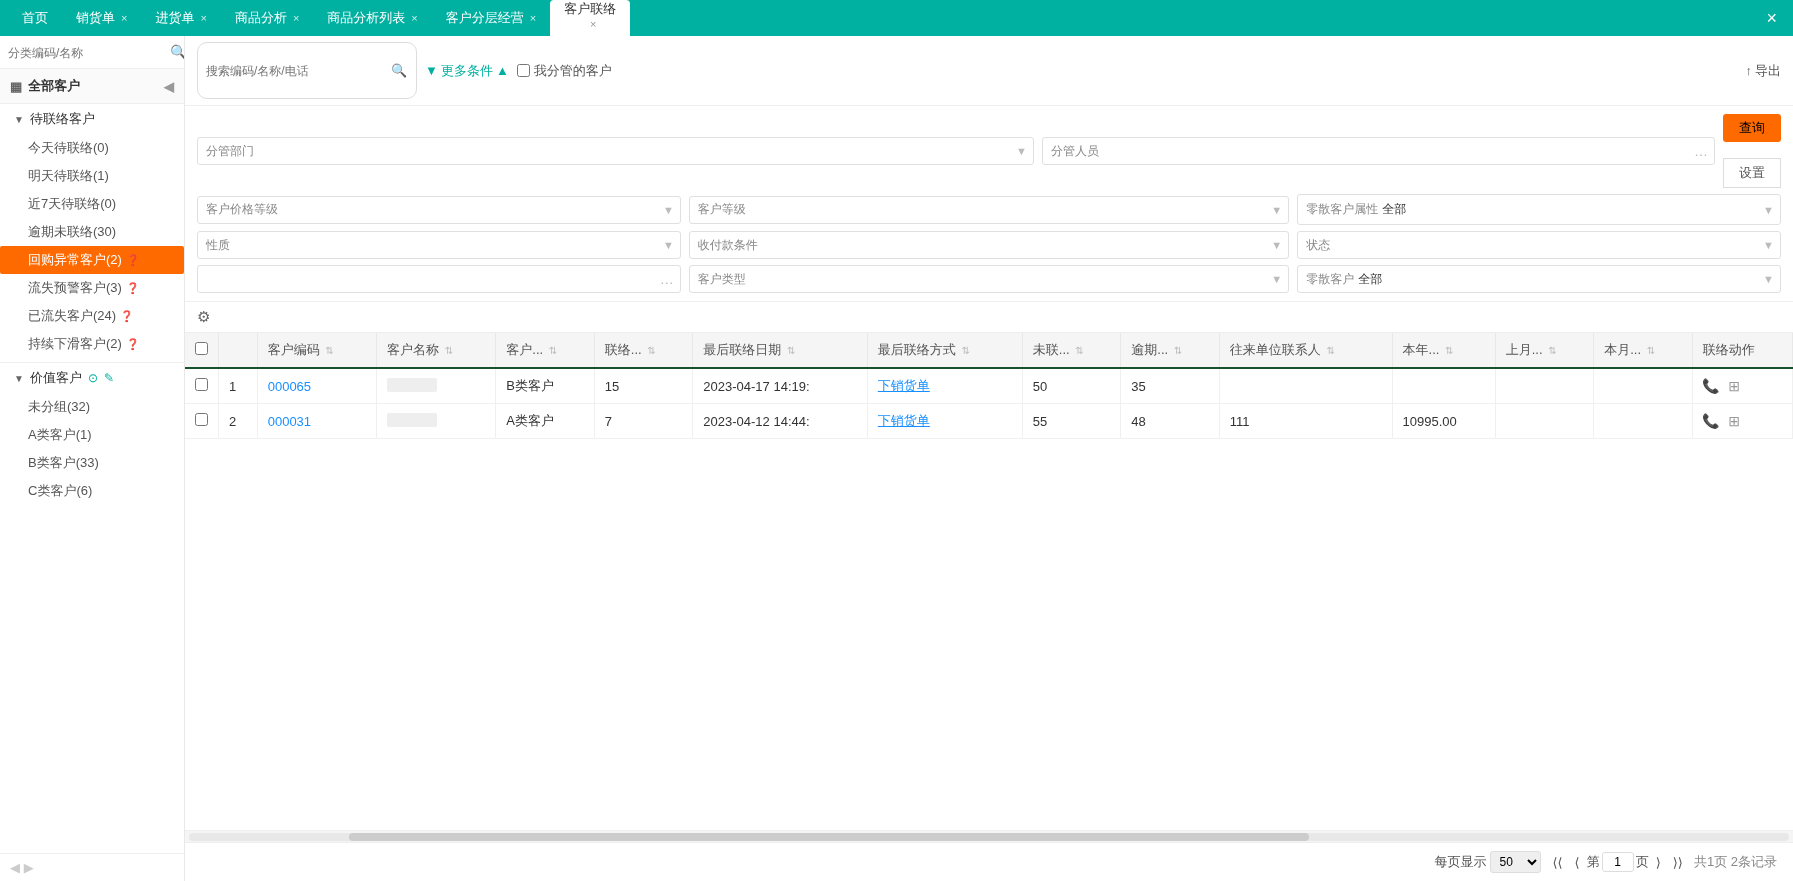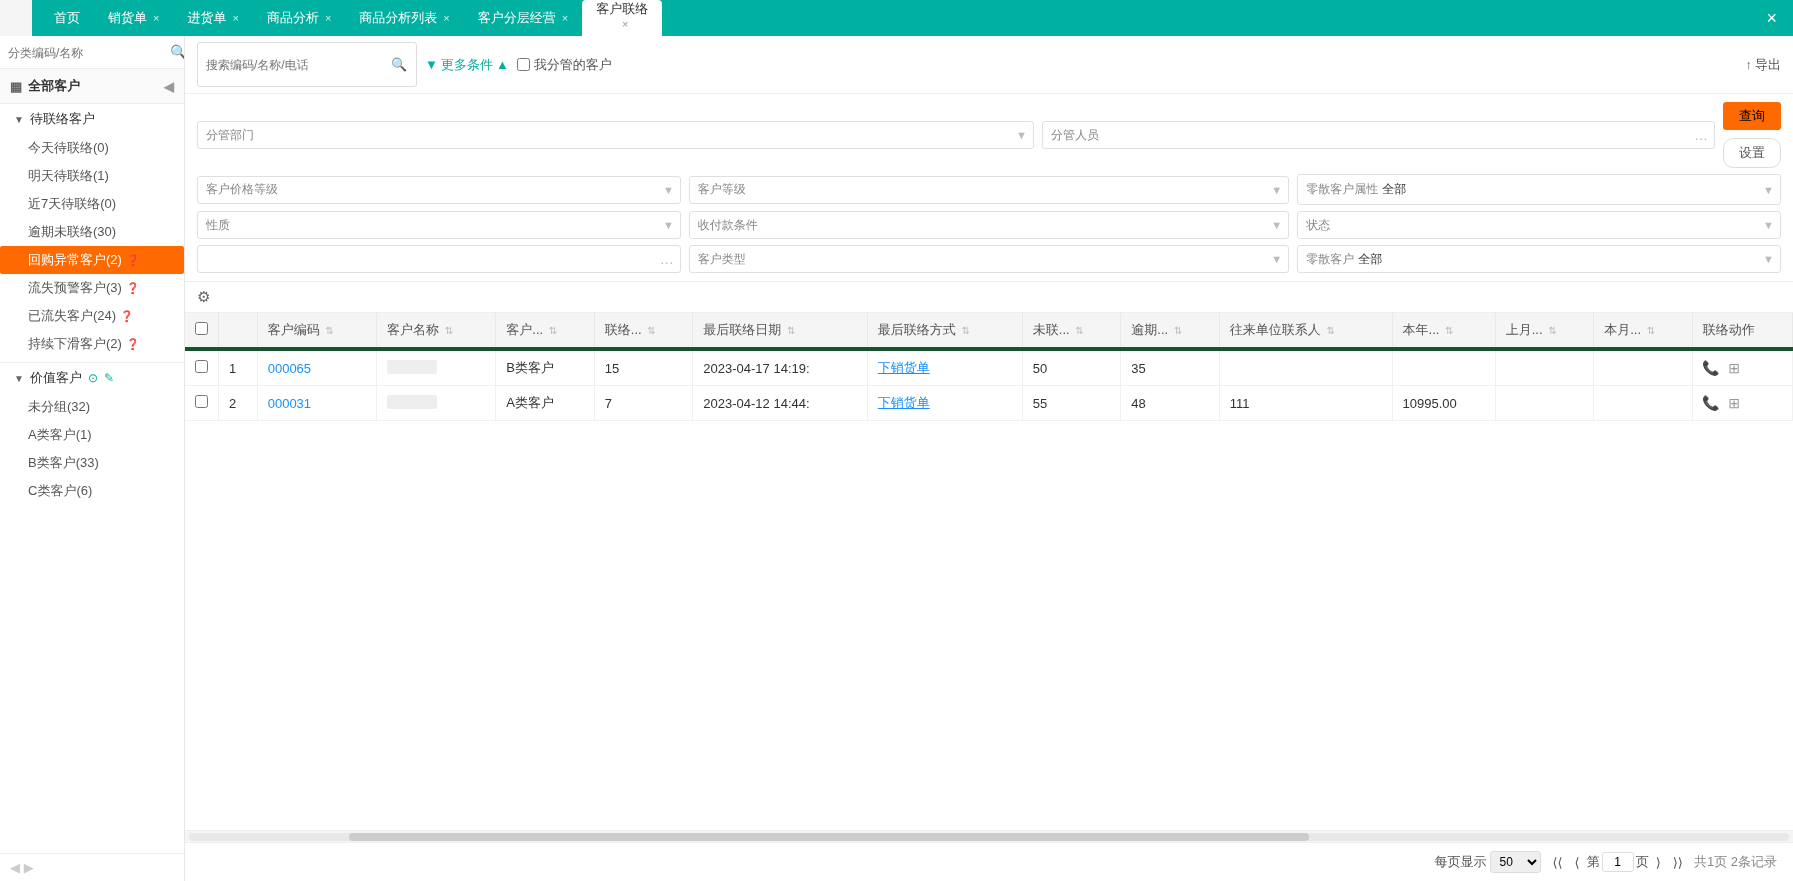--- a/index.html
+++ b/index.html
@@ -1,21 +1,21 @@
 <!DOCTYPE html>
 <html><head>
   <meta charset="utf-8">
   <style>
     * { box-sizing: border-box; margin: 0; padding: 0; font-family: 'Microsoft YaHei', Arial, sans-serif; font-size: 13px; }
     body { background: #f5f5f5; width: 1793px; height: 881px; overflow: hidden; }
 
     
     .top-nav {
       display: flex; align-items: center; background: #00b0a0; height: 36px;
-      padding: 0 8px; gap: 0; margin-left: 32px;
+      padding: 0 8px; gap: 0;
     }
     .top-nav .nav-item {
       color: #fff; padding: 0 14px; height: 36px; display: flex; align-items: center;
       cursor: pointer; font-size: 13px; white-space: nowrap;
     }
     .top-nav .nav-item.active {
       background: #fff; color: #333; border-radius: 4px 4px 0 0; flex-direction: column;
     }
     .top-nav .nav-item .close-x {
       margin-left: 6px; font-size: 11px; color: rgba(255,255,255,0.8);
@@ -84,22 +84,22 @@
     .content-area {
       flex: 1; display: flex; flex-direction: column; overflow: hidden;
     }
 
     
     .filter-bar {
       background: #fff; border-bottom: 1px solid #eee; padding: 6px 12px;
       display: flex; align-items: center; gap: 8px;
     }
     .filter-bar .search-input-wrap {
-      display: flex; align-items: center; border: 1px solid #ddd; border-radius: 3px;
-      padding: 14px 8px; background: #fff; width: 220px;
+      display: flex; align-items: center; border: 1px solid #ddd; border-radius: 10px;
+      padding: 20px 8px; background: #fff; width: 220px;
     }
     .filter-bar .search-input-wrap input {
       border: none; outline: none; font-size: 12px; color: #666; flex: 1; background: transparent;
     }
     .filter-bar .search-input-wrap .s-icon { color: #999; font-size: 13px; }
     .filter-bar .more-cond {
       color: #00b0a0; cursor: pointer; display: flex; align-items: center; gap: 3px; font-size: 12px;
     }
     .filter-bar .checkbox-wrap {
       display: flex; align-items: center; gap: 4px; color: #555; font-size: 12px; cursor: pointer;
@@ -124,35 +124,35 @@
     }
     .filter-field label { color: #888; font-size: 12px; margin-right: 4px; white-space: nowrap; }
     .filter-field .arrow-down { color: #bbb; font-size: 11px; position: absolute; right: 6px; }
     .filter-field .dots { color: #bbb; font-size: 14px; position: absolute; right: 6px; }
 
     .query-btn {
       background: #ff6a00; color: #000000; border: none; border-radius: 3px;
       padding: 5px 16px; cursor: pointer; font-size: 13px; white-space: nowrap;
     }
     .setting-btn {
-      background: #fff; color: #555; border: 1px solid #ddd; border-radius: 10px;
+      background: #fff; color: #555; border: 1px solid #ddd; border-radius: 0;
       padding: 5px 12px; cursor: pointer; font-size: 13px; white-space: nowrap;
-      margin-top: 8px;
+      margin-top: 16px;
     }
     .btn-group { display: flex; flex-direction: column; gap: 0; }
 
     
     .table-area {
       flex: 1; overflow: auto; background: #fff;
     }
     table {
       width: 100%; border-collapse: collapse; font-size: 12px;
     }
     thead tr {
-      background: #f5f5f5; border-bottom: 4px solid #14532d;
+      background: #f5f5f5; border-bottom: 2px solid #14532d;
     }
     thead th {
       padding: 8px 10px; text-align: left; color: #555; font-weight: normal;
       border-right: 1px solid #e8e8e8; white-space: nowrap;
     }
     thead th .sort-icon { color: #bbb; font-size: 10px; margin-left: 2px; }
     tbody tr { border-bottom: 1px solid #f0f0f0; }
     tbody td {
       padding: 8px 10px; color: #333; border-right: 1px solid #f0f0f0; white-space: nowrap;
     }

